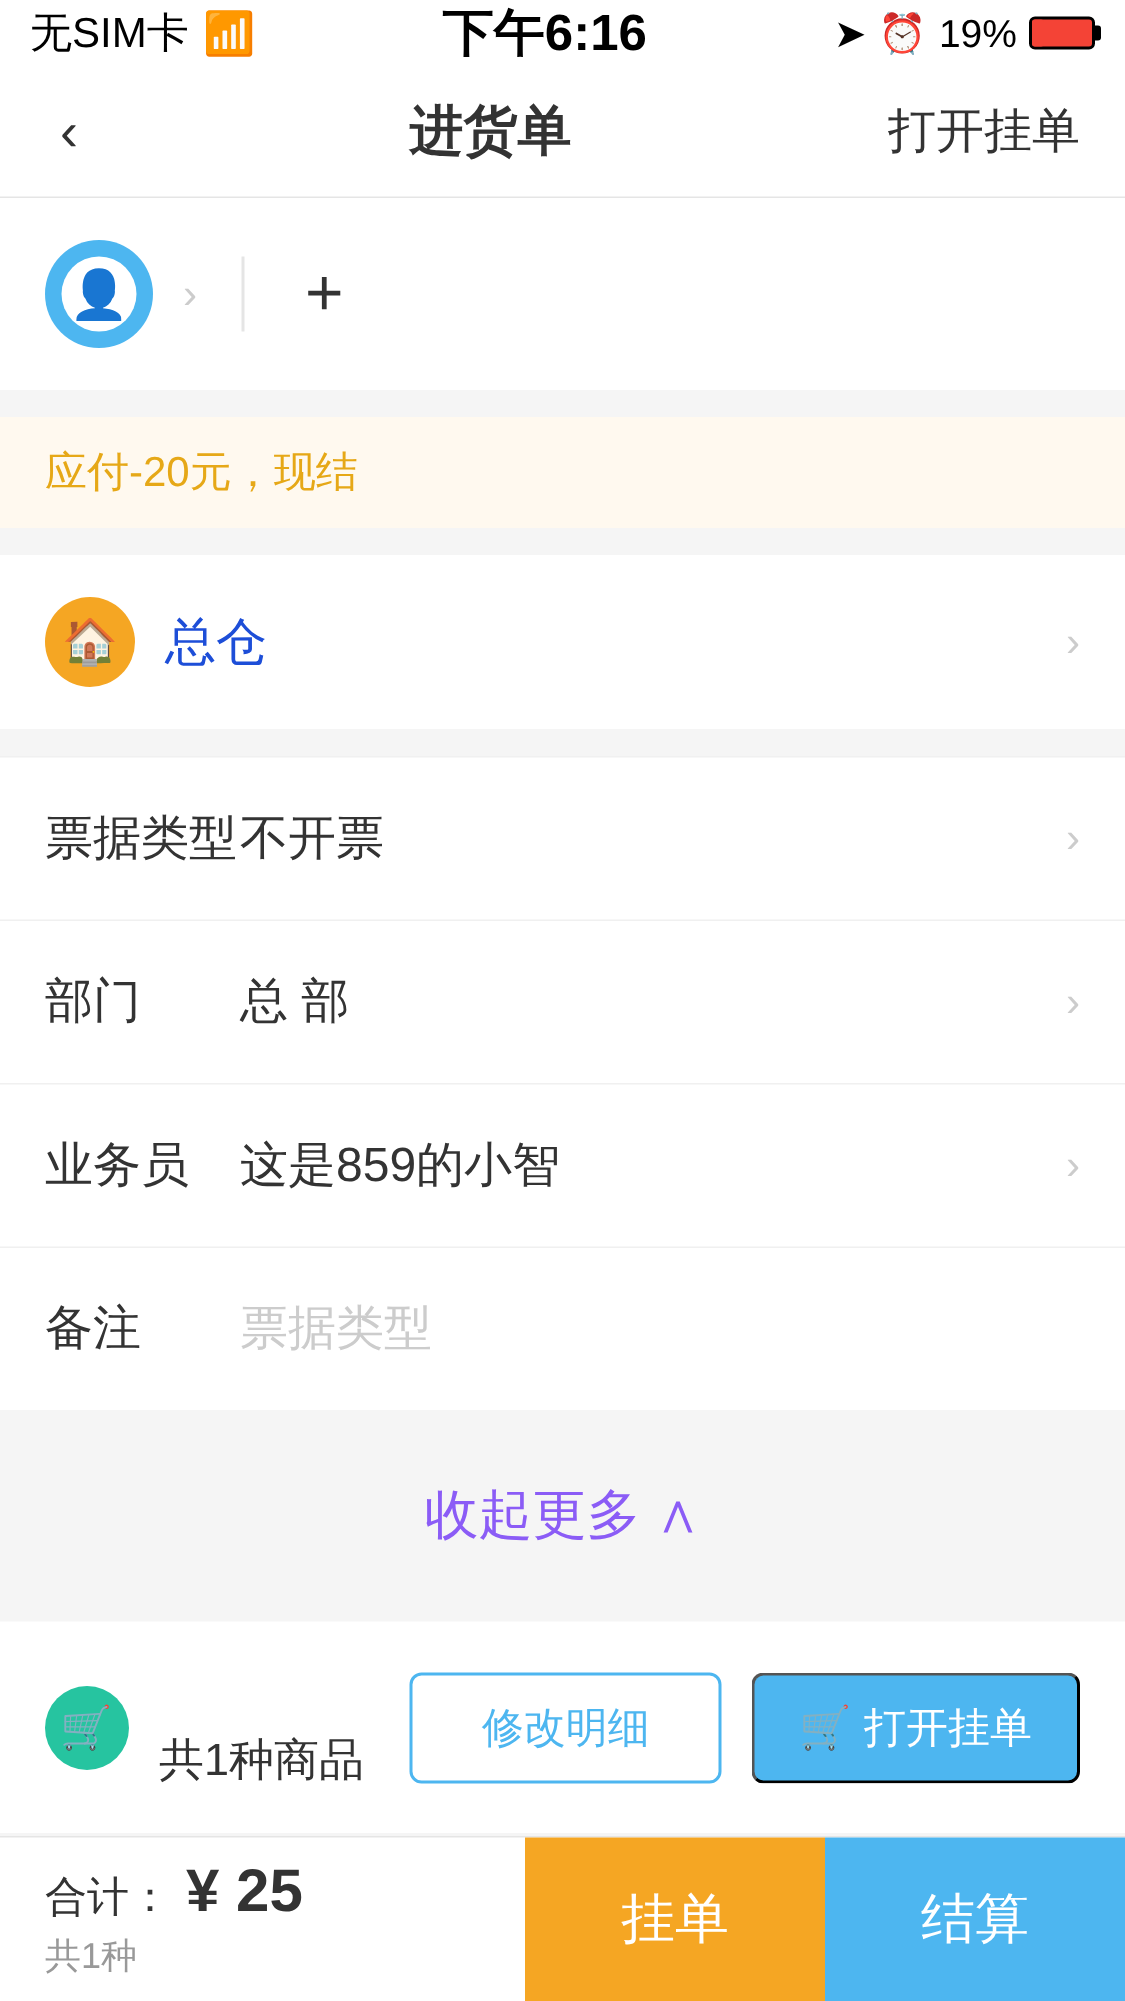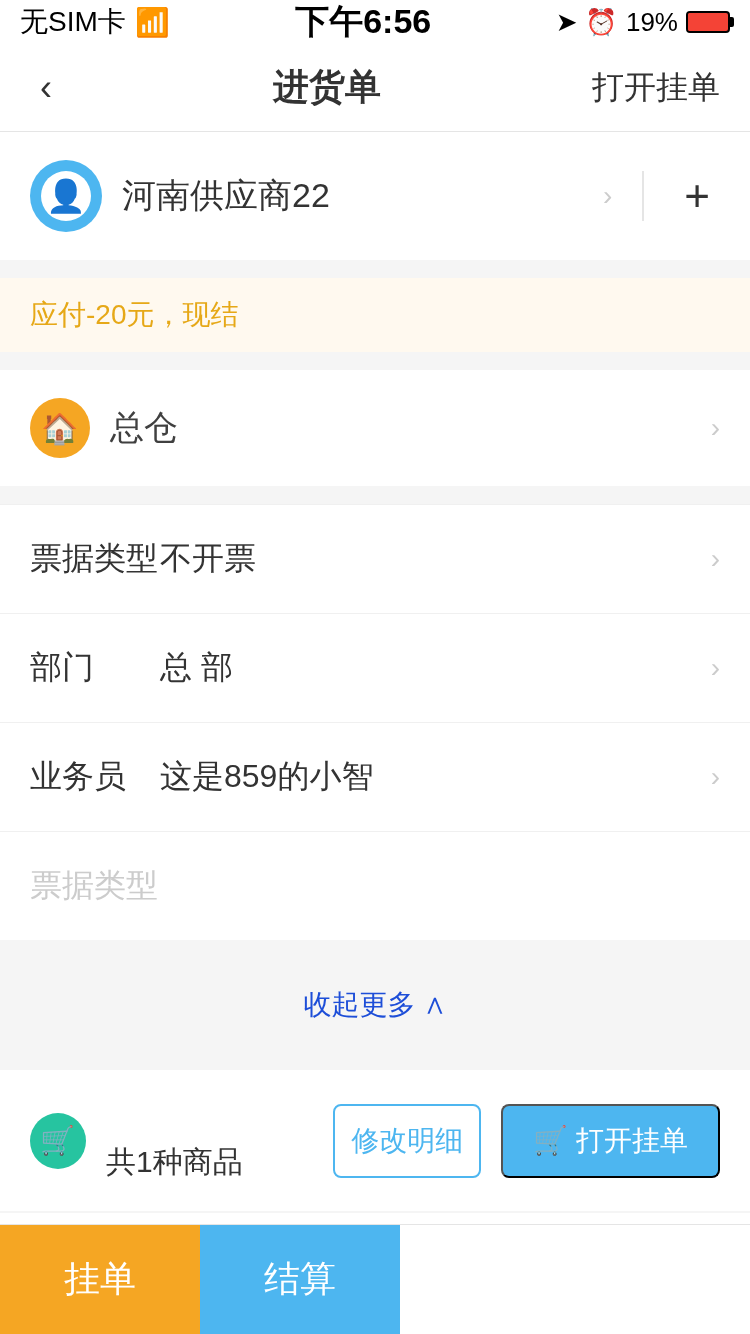--- a/index.html
+++ b/index.html
@@ -165,21 +165,21 @@
       align-items: center;
       justify-content: center;
       margin-right: 20px;
       flex-shrink: 0;
       font-size: 30px;
       color: #fff;
     }
     .warehouse-name {
       flex: 1;
       font-size: 34px;
-      color: #404040;
+      color: #1d4ed8;
     }
     .row-chevron {
       color: #ccc;
       font-size: 28px;
     }
 
     
     .form-row {
       display: flex;
       align-items: center;
@@ -200,22 +200,22 @@
     }
     .form-placeholder {
       color: #ccc;
     }
 
     
     .collapse-row {
       background: #f5f5f5;
       padding: 28px;
       text-align: center;
-      font-size: 28px;
-      color: #1d4ed8;
+      font-size: 36px;
+      color: #8b5cf6;
       cursor: pointer;
       margin-bottom: 18px;
     }
 
     
     .products-header {
       background: #fff;
       display: flex;
       align-items: center;
       padding: 28px 30px;
@@ -234,21 +234,21 @@
     .products-count {
       flex: 1;
       font-size: 30px;
       color: #333;
       margin-top: 44px;
     }
     .btn-modify {
       border: 2px solid #4db6f0;
       color: #4db6f0;
       background: #fff;
-      padding: 16px 16px;
+      padding: 16px 46px;
       border-radius: 8px;
       font-size: 28px;
       cursor: pointer;
     }
     .btn-select {
       background: #4db6f0;
       color: #fff;
       padding: 16px 30px;
       border-radius: 8px;
       font-size: 28px;
@@ -362,21 +362,21 @@
     }
   </style>
 </head>
 <body>
 
 <div class="status-bar">
   <div class="status-left">
     <span>无SIM卡</span>
     <span>📶</span>
   </div>
-  <div class="status-center">下午6:56</div>
+  <div class="status-center">下午6:16</div>
   <div class="status-right">
     <span>➤</span>
     <span>⏰</span>
     <span>19%</span>
     <div class="battery-icon">
       <div class="battery-fill"></div>
     </div>
   </div>
 </div>
 
@@ -386,21 +386,20 @@
   <span class="nav-right">打开挂单</span>
 </div>
 
 <div class="section">
   <div class="supplier-row">
     <div class="supplier-avatar">
       <div class="supplier-avatar-inner">
         <span class="supplier-avatar-face">👤</span>
       </div>
     </div>
-    <span class="supplier-name">河南供应商22</span>
     <span class="supplier-chevron">›</span>
     <div class="supplier-divider"></div>
     <span class="supplier-add">+</span>
   </div>
 </div>
 
 <div class="notice-bar">
   <span>应付-20元，现结</span>
 </div>
 
@@ -422,20 +421,21 @@
     <span class="form-label">部门</span>
     <span class="form-value">总 部</span>
     <span class="row-chevron">›</span>
   </div>
   <div class="form-row">
     <span class="form-label">业务员</span>
     <span class="form-value">这是859的小智</span>
     <span class="row-chevron">›</span>
   </div>
   <div class="form-row">
+    <span class="form-label">备注</span>
     <span class="form-value form-placeholder">票据类型</span>
   </div>
 </div>
 
 <div class="collapse-row">收起更多 ∧</div>
 
 <div class="products-header">
   <div class="products-icon">
     <span style="font-size:28px; color:#fff;">🛒</span>
   </div>
@@ -459,15 +459,22 @@
       <span>¥5 x </span>
       <span class="highlight">5千克</span>
       <span> = </span>
       <span class="highlight">¥25</span>
     </div>
   </div>
   <span class="product-more">···</span>
 </div>
 
 <div class="bottom-bar">
+  <div class="bottom-total">
+    <div class="bottom-total-row">
+      <span class="bottom-total-label">合计：</span>
+      <span class="bottom-total-amount">¥ 25</span>
+    </div>
+    <div class="bottom-total-sub">共1种</div>
+  </div>
   <div class="btn-hang">挂单</div>
   <div class="btn-checkout">结算</div>
 </div>
 
 </body></html>

